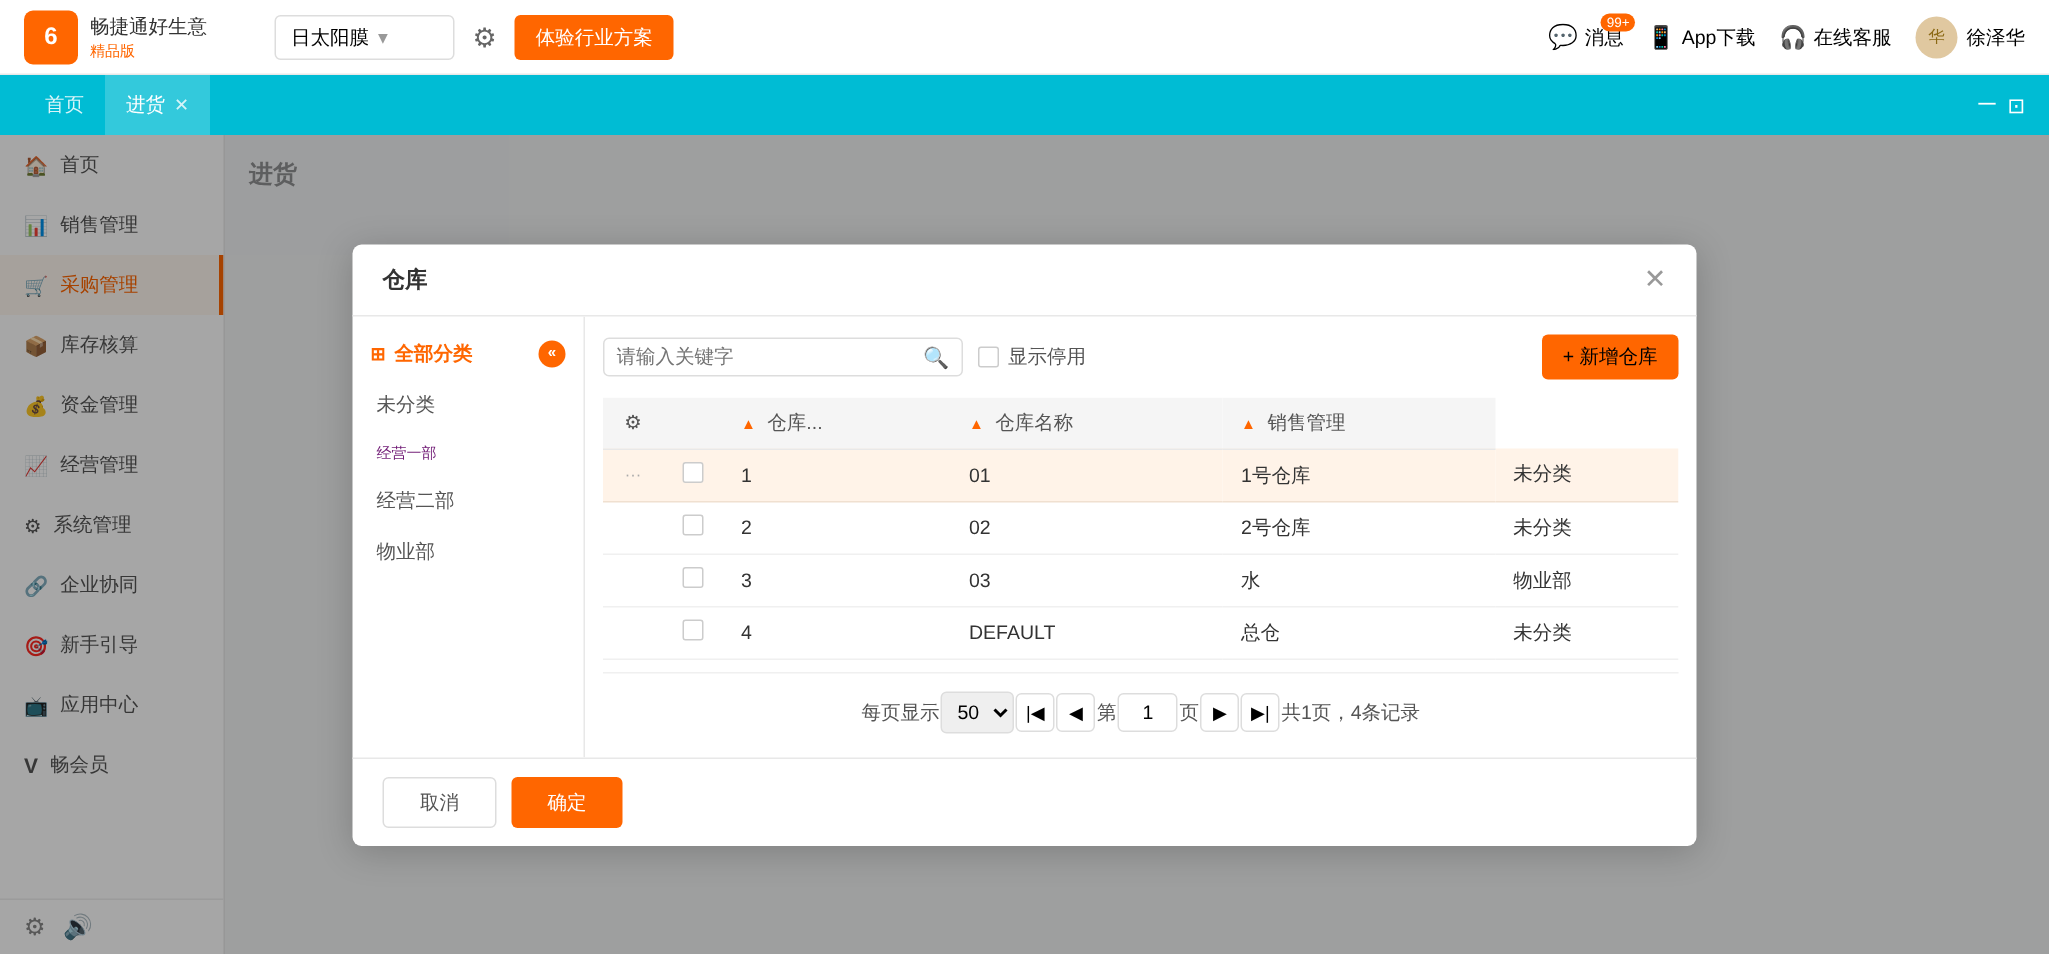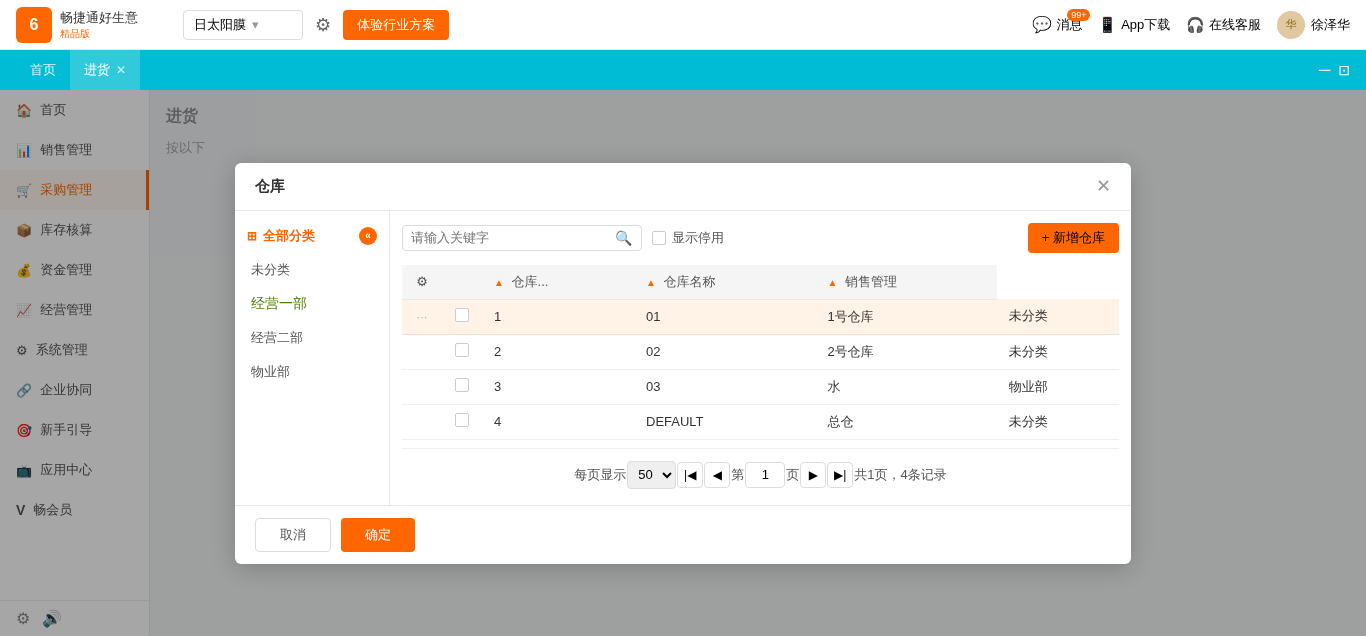--- a/index.html
+++ b/index.html
@@ -108,21 +108,20 @@
     </div>
     <div style="flex:1;"></div>
     <div style="border-top:1px solid #eee;padding:8px 16px;display:flex;gap:12px;align-items:center;">
       <span style="cursor:pointer;color:#888;font-size:16px;">⚙</span>
       <span style="cursor:pointer;color:#888;font-size:16px;">🔊</span>
     </div>
   </div>
 
   <div style="flex:1;padding:16px;background:#f5f5f5;opacity:0.5;">
     <div style="font-size:16px;font-weight:bold;color:#333;margin-bottom:12px;">进货</div>
-    <div style="color:#555;font-size:13px;">按以下</div>
   </div>
 
   <div style="position:absolute;top:0;left:0;right:0;bottom:0;background:rgba(0,0,0,0.35);z-index:100;display:flex;align-items:center;justify-content:center;">
 
     <div style="background:#fff;border-radius:6px;width:896px;box-shadow:0 4px 24px rgba(0,0,0,0.2);display:flex;flex-direction:column;max-height:520px;">
 
       <div style="padding:14px 20px;border-bottom:1px solid #e8e8e8;display:flex;align-items:center;justify-content:space-between;">
         <span style="font-size:15px;font-weight:bold;color:#333;">仓库</span>
         <span style="cursor:pointer;color:#999;font-size:18px;line-height:1;">✕</span>
       </div>
@@ -131,21 +130,21 @@
 
         <div style="width:155px;border-right:1px solid #e8e8e8;padding:8px 0;overflow-y:auto;">
           <div style="display:flex;align-items:center;justify-content:space-between;padding:8px 12px;cursor:pointer;color:#f60;font-weight:bold;font-size:13px;">
             <div style="display:flex;align-items:center;gap:6px;">
               <span style="color:#f60;font-size:12px;">⊞</span>
               <span>全部分类</span>
             </div>
             <div style="width:18px;height:18px;background:#f60;border-radius:50%;color:white;display:flex;align-items:center;justify-content:center;font-size:10px;cursor:pointer;">«</div>
           </div>
           <div style="padding:8px 16px;cursor:pointer;color:#555;font-size:13px;">未分类</div>
-          <div style="padding:8px 16px;cursor:pointer;color:#4d7c0f;font-size:14px;">经营一部</div>
+          <div style="padding:8px 16px;cursor:pointer;color:#701a75;font-size:10px;">经营一部</div>
           <div style="padding:8px 16px;cursor:pointer;color:#555;font-size:13px;">经营二部</div>
           <div style="padding:8px 16px;cursor:pointer;color:#555;font-size:13px;">物业部</div>
         </div>
 
         <div style="flex:1;display:flex;flex-direction:column;padding:12px;overflow:hidden;">
 
           <div style="display:flex;align-items:center;gap:10px;margin-bottom:12px;">
             <div style="display:flex;align-items:center;border:1px solid #ddd;border-radius:4px;padding:4px 8px;flex:1;max-width:240px;">
               <input type="text" style="border: none; outline: none; flex: 1 1 0%; font-size: 13px; color: rgb(85, 85, 85); background: transparent;" placeholder="请输入关键字">
               <span style="color:#aaa;font-size:14px;">🔍</span>

